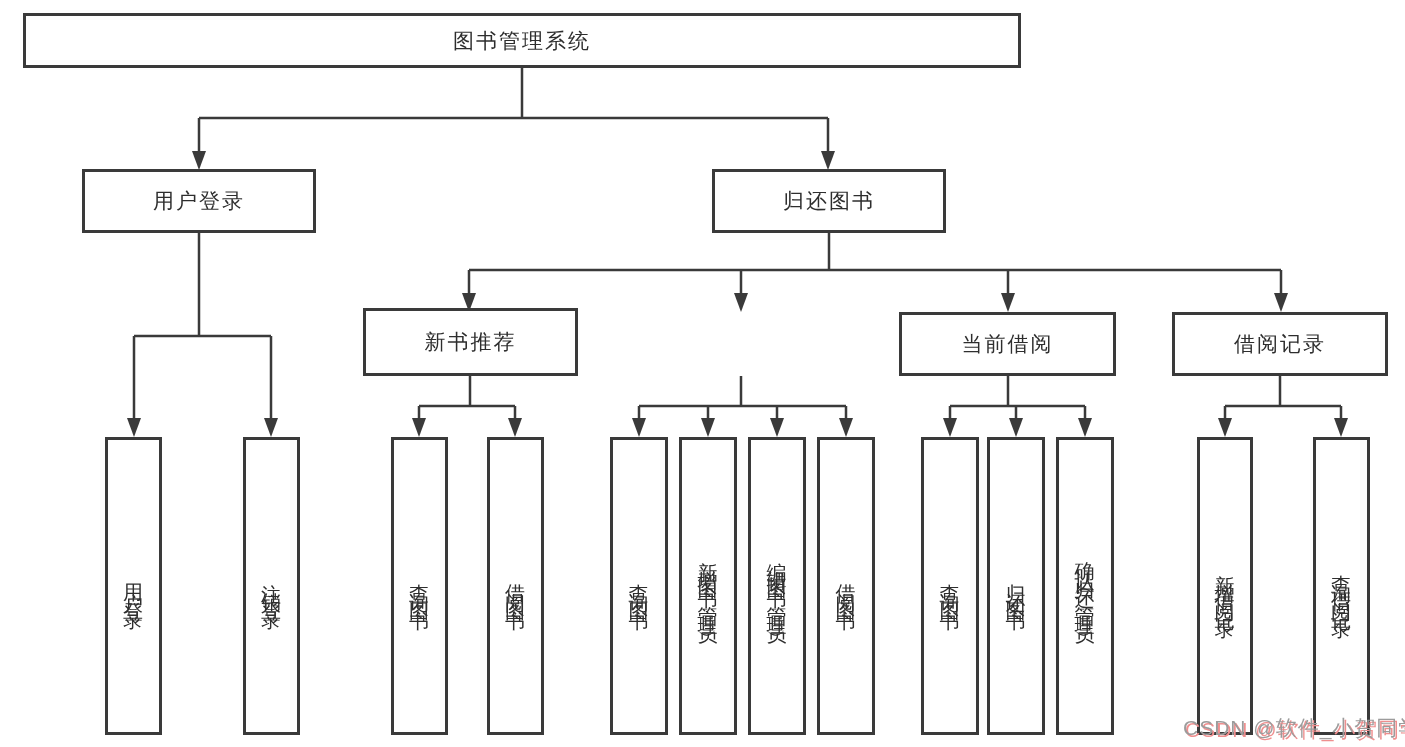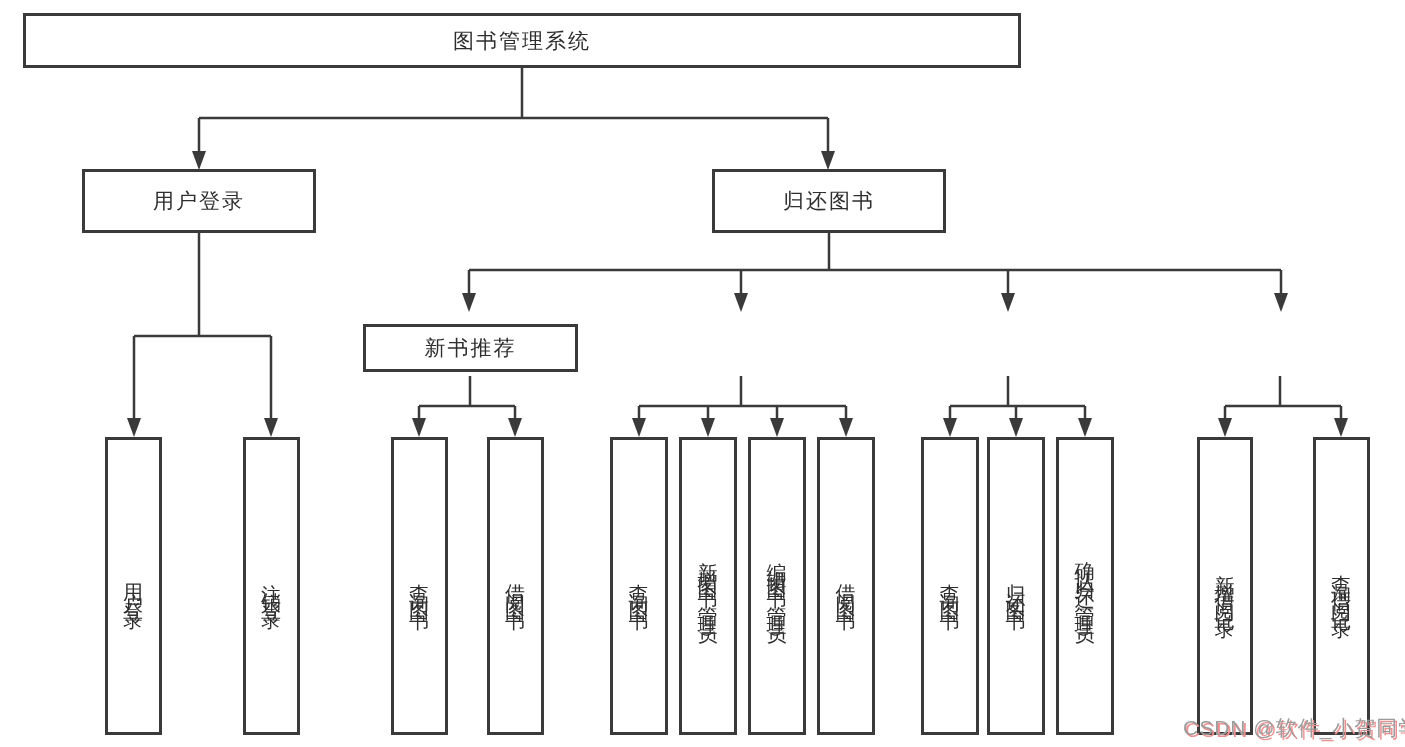--- a/index.html
+++ b/index.html
@@ -96,21 +96,23 @@
       <polygon points="1218,418 1232,418 1225,437"></polygon>
       <polygon points="1334,418 1348,418 1341,437"></polygon>
     </g>
   </svg>
 
   <div class="node hnode" style="left:23px;top:13px;width:998px;height:55px;text-align:center;">图书管理系统</div>
 
   <div class="node hnode" style="left:82px;top:169px;width:234px;height:64px;">用户登录</div>
   <div class="node hnode" style="left:712px;top:169px;width:234px;height:64px;">归还图书</div>
 
-  <div class="node hnode" style="left:363px;top:324px;width:215px;height:48px;">新书推荐</div>
+  <div class="node hnode" style="left:363px;top:308px;width:215px;height:68px;">新书推荐</div>
+  <div class="node hnode" style="left:899px;top:312px;width:217px;height:64px;">当前借阅</div>
+  <div class="node hnode" style="left:1172px;top:312px;width:216px;height:64px;">借阅记录</div>
 
   <div class="node leaf" style="left:105px;width:57px;">
     <span class="vtext">用户登录</span>
   </div>
   <div class="node leaf" style="left:243px;width:57px;">
     <span class="vtext">注销登录</span>
   </div>
 
   <div class="node leaf" style="left:391px;width:57px;">
     <span class="vtext">查询图书</span>

